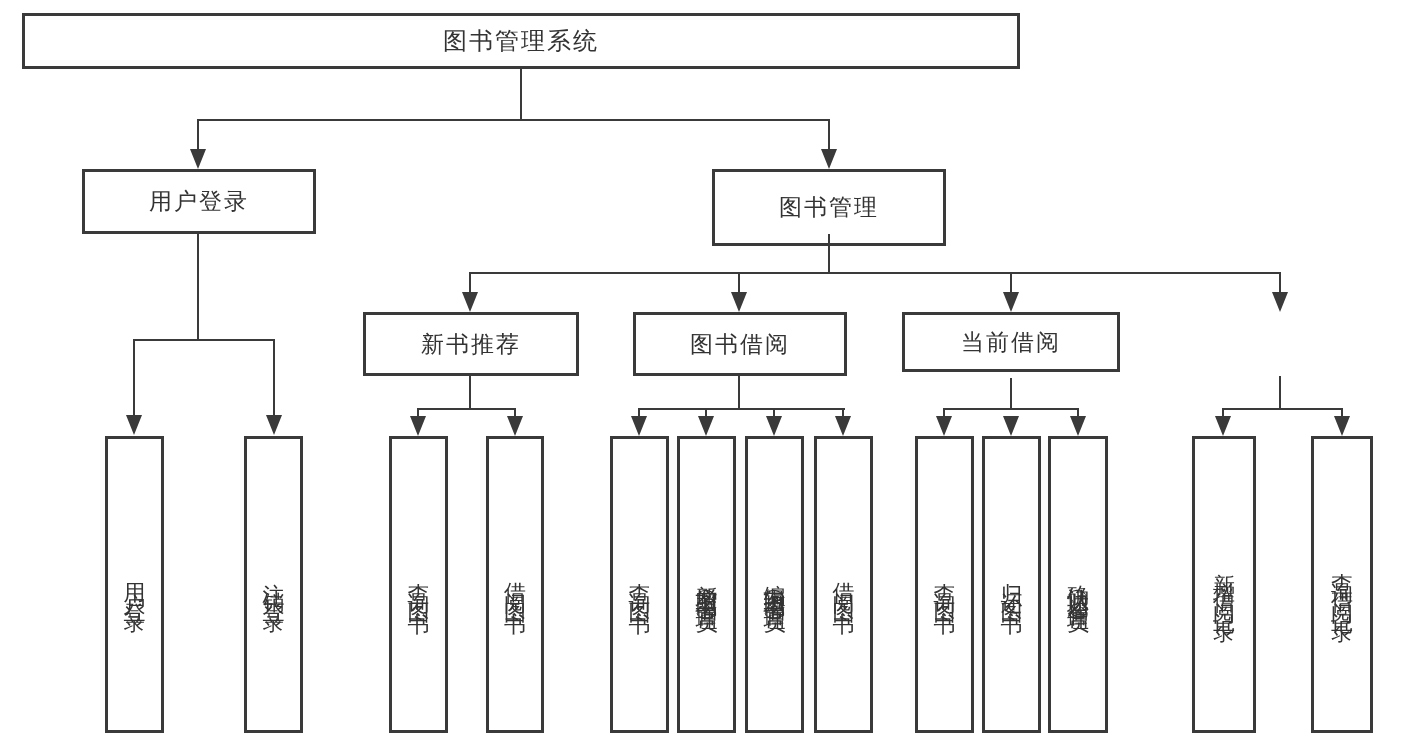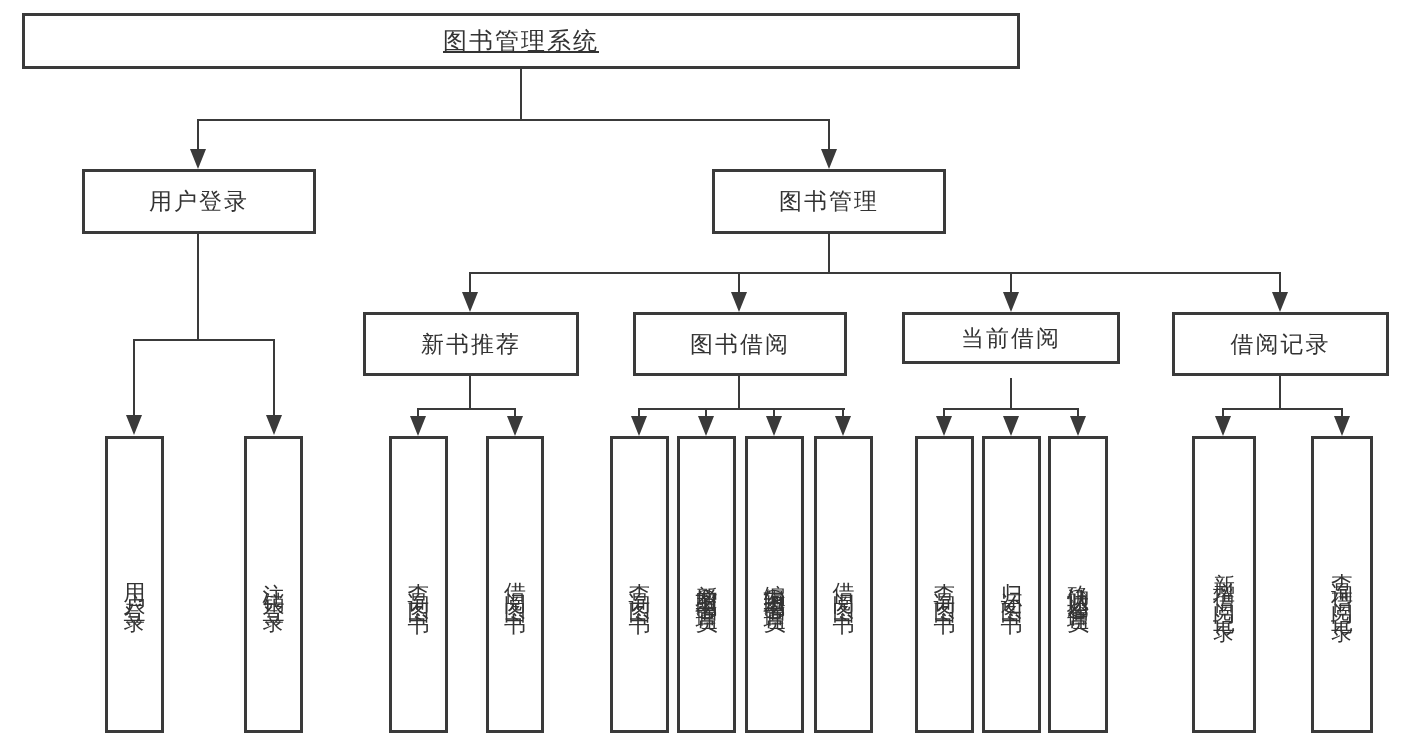--- a/index.html
+++ b/index.html
@@ -20,21 +20,21 @@
   .node{
     position:absolute;
     box-sizing:border-box;
     border:3px solid var(--line);
     background:#ffffff;
     display:flex;align-items:center;justify-content:center;
   }
   .node .hlabel{
     font-size:23px;letter-spacing:2px;color:var(--text);white-space:nowrap;
   }
-  .node.root .hlabel{font-size:24px;text-decoration:underline;}
+  .node.root .hlabel{font-size:24px;}
   .leaf{
     position:absolute;
     box-sizing:border-box;
     border:3px solid var(--line);
     background:#ffffff;
     display:flex;align-items:center;justify-content:center;
   }
   .vtext{
     writing-mode:vertical-rl;
     text-orientation:mixed;
@@ -75,21 +75,21 @@
   <div class="vline" style="left:520px;top:68px;height:53px;"></div>
   <div class="hline" style="left:197px;top:119px;width:633px;"></div>
   <div class="vline" style="left:197px;top:119px;height:31px;"></div>
   <div class="vline" style="left:828px;top:119px;height:31px;"></div>
   <div class="arrow" style="left:190px;top:149px;"></div>
   <div class="arrow" style="left:821px;top:149px;"></div>
 
   <div class="node" style="left:82px;top:169px;width:234px;height:65px;">
     <span class="hlabel">用户登录</span>
   </div>
-  <div class="node" style="left:712px;top:169px;width:234px;height:65px;">
+  <div class="node" style="left:712px;top:169px;width:234px;height:77px;">
     <span class="hlabel">图书管理</span>
   </div>
 
   <div class="vline" style="left:197px;top:234px;height:107px;"></div>
   <div class="hline" style="left:133px;top:339px;width:142px;"></div>
   <div class="vline" style="left:133px;top:339px;height:76px;"></div>
   <div class="vline" style="left:273px;top:339px;height:76px;"></div>
   <div class="arrow" style="left:126px;top:415px;"></div>
   <div class="arrow" style="left:266px;top:415px;"></div>
 
@@ -103,25 +103,22 @@
   <div class="arrow" style="left:731px;top:292px;"></div>
   <div class="arrow" style="left:1003px;top:292px;"></div>
   <div class="arrow" style="left:1272px;top:292px;"></div>
 
   <div class="node" style="left:633px;top:312px;width:214px;height:64px;">
     <span class="hlabel">图书借阅</span>
   </div>
   <div class="node" style="left:363px;top:312px;width:216px;height:64px;">
     <span class="hlabel">新书推荐</span>
   </div>
-  <div class="node" style="left:902px;top:312px;width:218px;height:52px;">
+  <div class="node" style="left:902px;top:312px;width:218px;height:60px;">
     <span class="hlabel">当前借阅</span>
-  </div>
-  <div class="node" style="left:1172px;top:312px;width:217px;height:64px;">
-    <span class="hlabel">借阅记录</span>
   </div>
 
   <div class="vline" style="left:469px;top:376px;height:34px;"></div>
   <div class="hline" style="left:417px;top:408px;width:99px;"></div>
   <div class="vline" style="left:417px;top:408px;height:10px;"></div>
   <div class="vline" style="left:514px;top:408px;height:10px;"></div>
   <div class="arrow" style="left:410px;top:416px;"></div>
   <div class="arrow" style="left:507px;top:416px;"></div>
 
   <div class="vline" style="left:738px;top:376px;height:34px;"></div>

